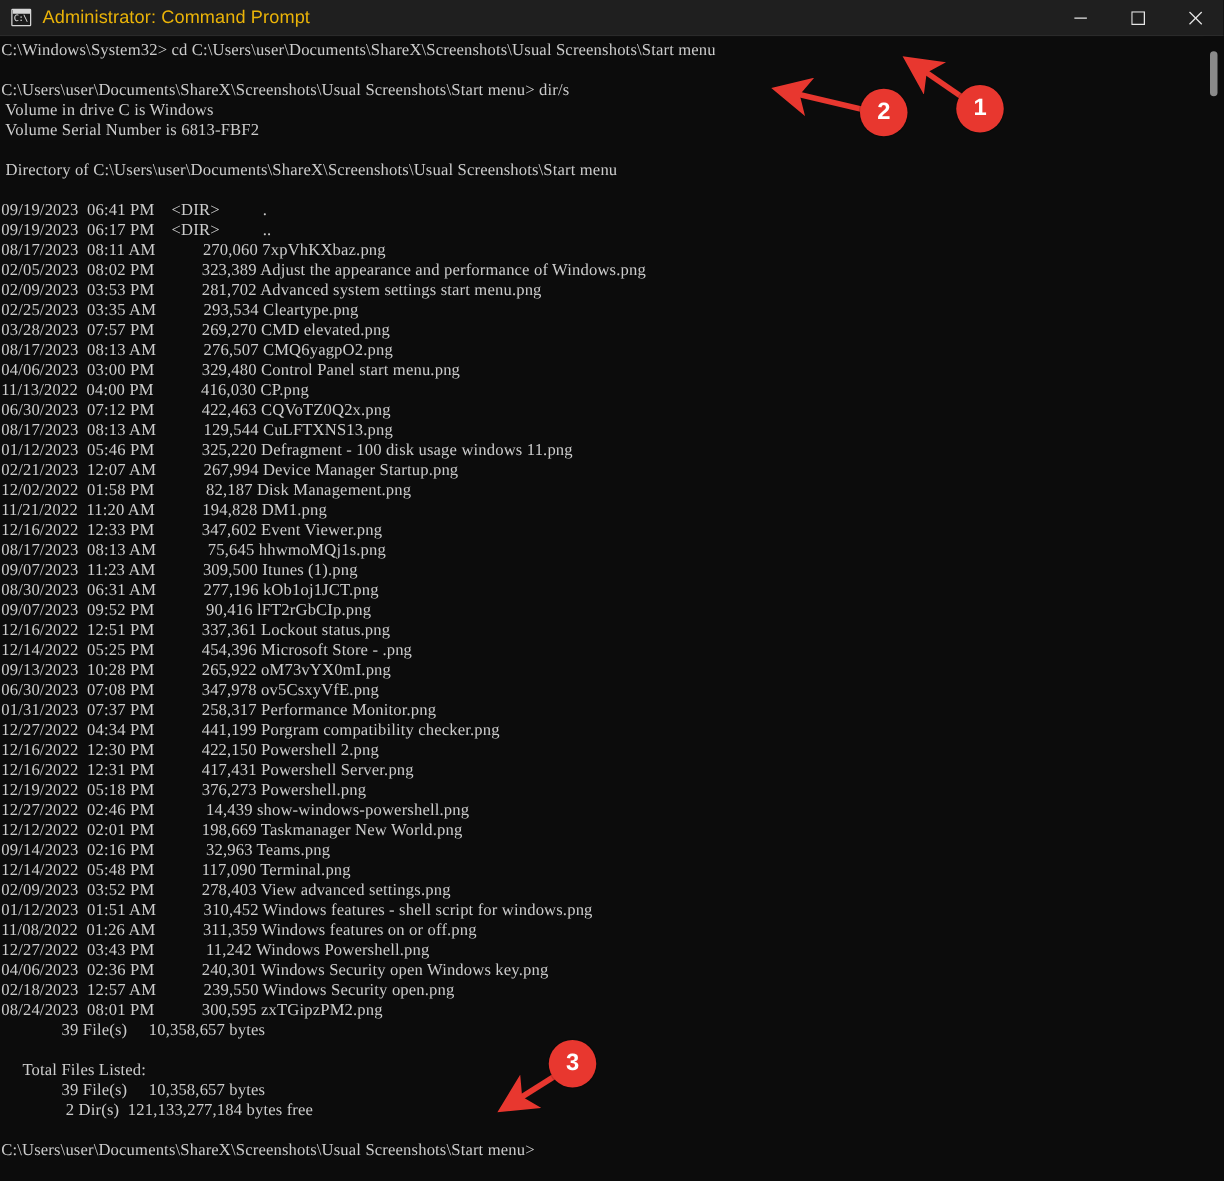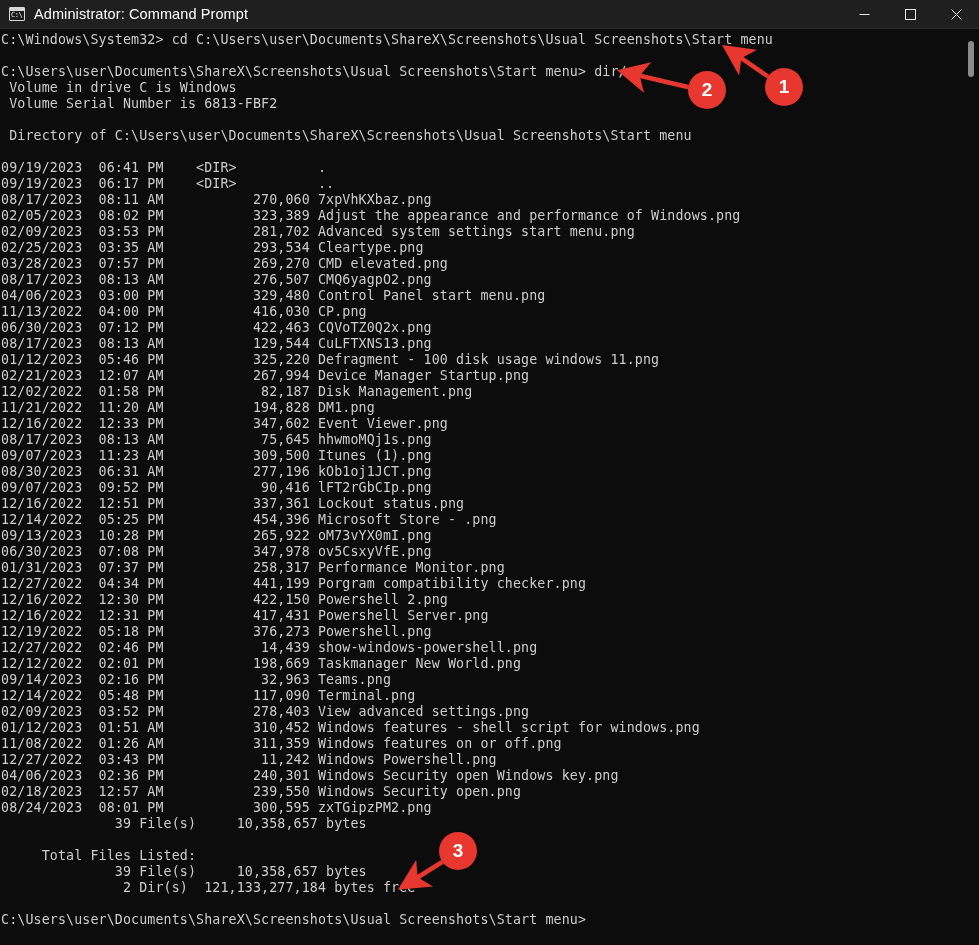--- a/index.html
+++ b/index.html
@@ -59,21 +59,21 @@
     font-family: "DejaVu Sans Mono", monospace;
     font-size: 7px;
     line-height: 9px;
     color: #e8e8e8;
     letter-spacing: -0.5px;
   }
 
   #titlebar-title {
     font-family: "Liberation Sans", sans-serif;
     font-size: 14.5px;
-    color: #ffffff;
+    color: #eab308;
     letter-spacing: 0.1px;
     white-space: nowrap;
   }
 
   #window-controls {
     position: absolute;
     right: 0; top: 0;
     height: 29px;
     display: flex;
   }
@@ -101,21 +101,21 @@
 
   #console-text {
     font-family: "DejaVu Sans Mono", monospace;
     font-size: 13.3px;
     line-height: 16px;
     color: #cccccc;
     white-space: pre;
     letter-spacing: 0.12px;
   }
 
-  .line { height: 16px; }
+  .line { height: 16px; font-family: Liberation Serif, serif; }
 
   
   #scrollbar-track {
     position: absolute;
     right: 0;
     top: 29px;
     width: 16px;
     height: 916px;
     background: #0c0c0c;
   }

